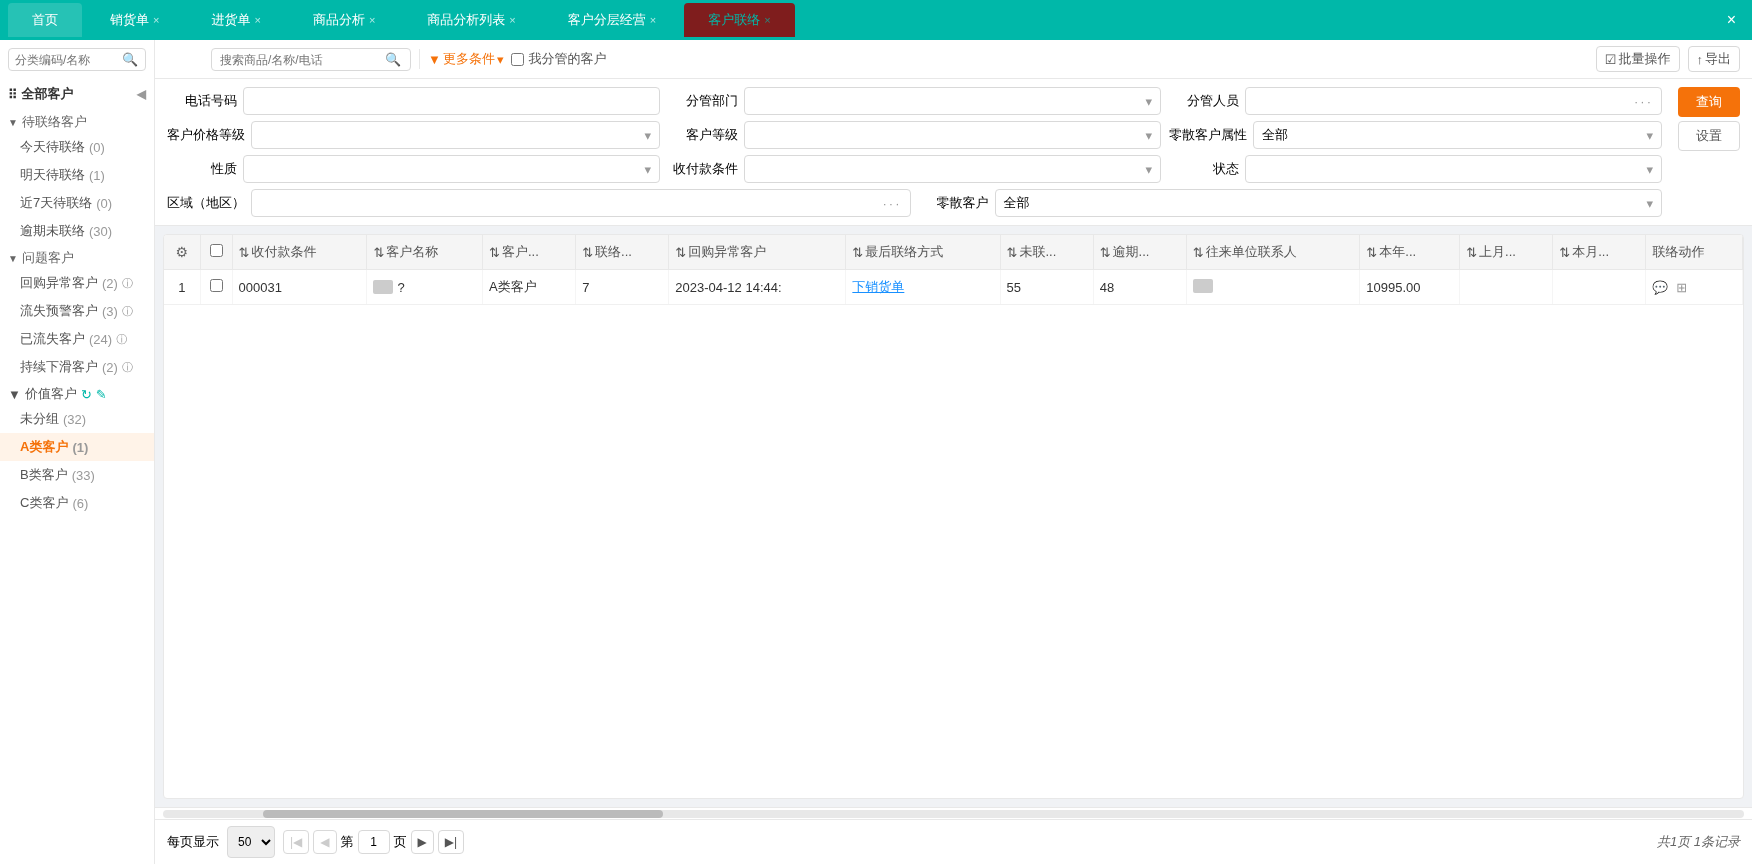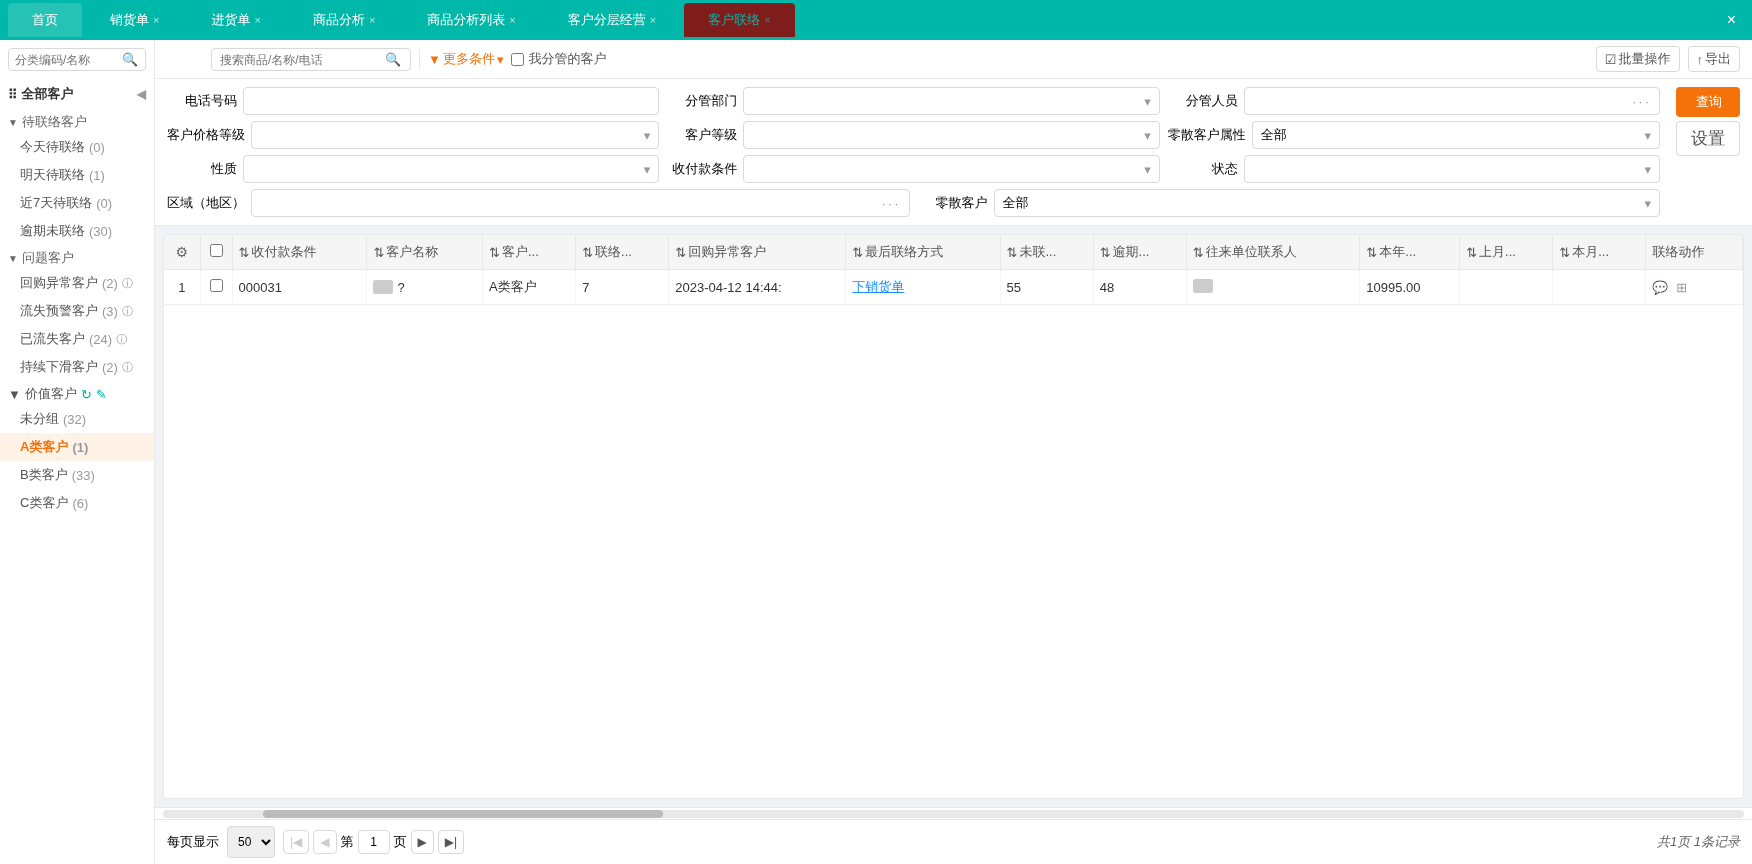--- a/index.html
+++ b/index.html
@@ -210,21 +210,21 @@
       font-size: 13px;
       text-align: right;
     }
     .btn-settings {
       background: #fff;
       color: #555;
       border: 1px solid #d9d9d9;
       border-radius: 4px;
       padding: 5px 14px;
       cursor: pointer;
-      font-size: 17px;
+      font-size: 13px;
     }
     .filter-right-btns {
       display: flex;
       flex-direction: column;
       gap: 4px;
       margin-left: 8px;
     }
 
     
     .table-container {

